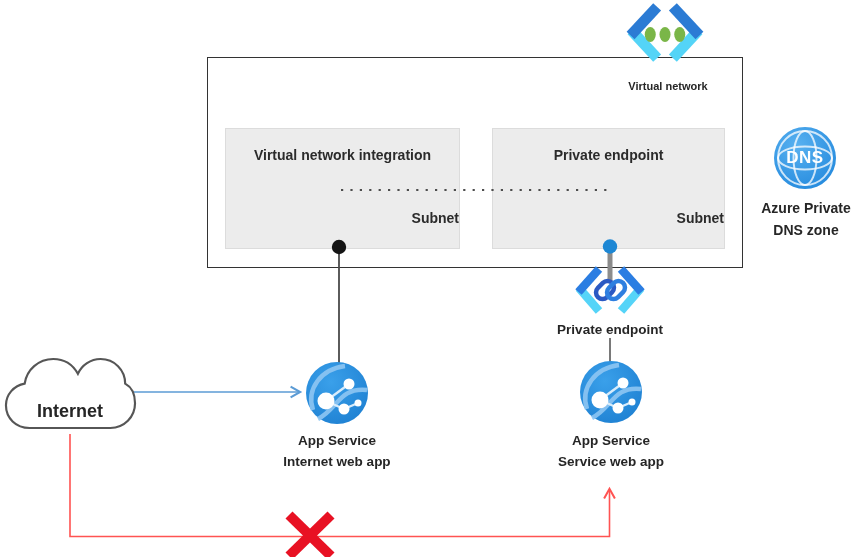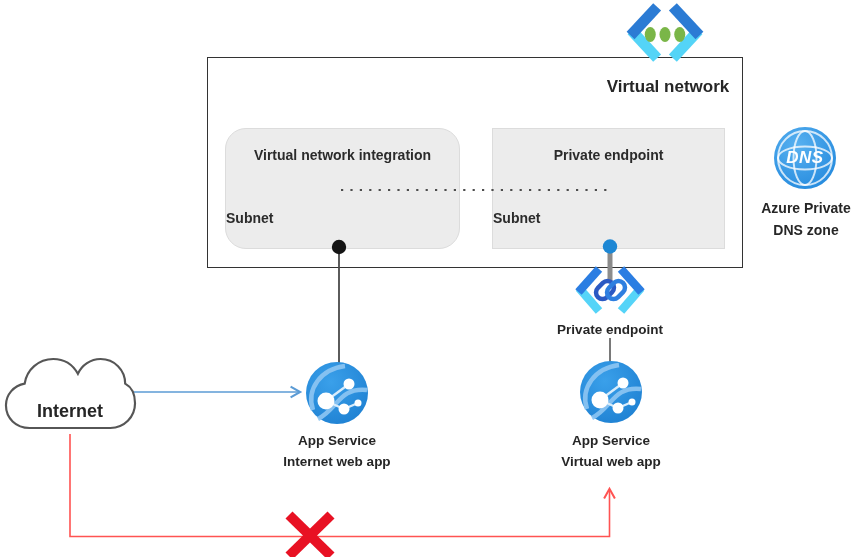--- a/index.html
+++ b/index.html
@@ -4,45 +4,45 @@
 <style>
   html,body{margin:0;padding:0;background:#ffffff;}
   body{font-family:"Liberation Sans",sans-serif;color:#262626;}
   .canvas{position:relative;width:865px;height:557px;overflow:hidden;background:#fff;}
 
   
   .vnet-box{position:absolute;left:207px;top:57px;width:534px;height:209px;
     border:1.6px solid #333;background:#fff;z-index:1;}
   .subnet-box{position:absolute;top:128px;height:119px;background:#ececec;
     border:1px solid #dcdcdc;z-index:1;}
-  .subnet-box.left{left:225px;width:233px;border-radius:21px;}
+  .subnet-box.left{left:225px;width:233px;}
   .subnet-box.right{left:492px;width:231px;}
   .subnet-title{position:absolute;top:18px;left:0;width:100%;text-align:center;
     font-size:14px;font-weight:700;color:#2b2b2b;}
-  .subnet-label{position:absolute;bottom:22px;left:0;width:100%;text-align:left;
+  .subnet-label{position:absolute;bottom:22px;left:0;width:100%;text-align:right;
     font-size:14px;font-weight:700;color:#2b2b2b;}
 
   
   svg.connectors{position:absolute;left:0;top:0;width:865px;height:557px;z-index:2;pointer-events:none;}
 
   
   .icon{position:absolute;z-index:3;}
   .caption{position:absolute;z-index:3;text-align:center;font-weight:700;
     font-size:13.5px;line-height:21px;color:#262626;}
 
   .vnet-icon{left:623px;top:3px;width:84px;height:59px;}
-  .vnet-label{left:588px;top:76px;width:160px;font-size:17px;}
+  .vnet-label{left:588px;top:76px;width:160px;font-size:11px;}
 
   .pe-icon{left:574px;top:265px;width:72px;height:50px;}
   .pe-label{left:540px;top:319px;width:140px;}
 
   .dns-icon{left:773px;top:126px;width:64px;height:64px;}
   .dns-text{position:absolute;left:773px;top:126px;width:64px;height:64px;z-index:4;
     display:flex;align-items:center;justify-content:center;color:#fff;
-    font-size:17px;font-weight:700;letter-spacing:.5px;font-style:italic;}
+    font-size:17px;font-weight:700;letter-spacing:.5px;}
   .dns-label{left:741px;top:197px;width:130px;font-size:14px;line-height:22px;}
 
   .app-frontend{left:305px;top:361px;width:64px;height:64px;}
   .app-backend{left:579px;top:360px;width:64px;height:64px;}
   .caption-frontend{left:257px;top:430px;width:160px;}
   .caption-backend{left:531px;top:430px;width:160px;}
 
   .cloud-icon{left:3px;top:352px;width:134px;height:81px;}
   .internet-label{left:20px;top:401px;width:100px;font-size:18px;}
 </style>
@@ -189,21 +189,21 @@
         <line x1="39" y1="48" x2="53" y2="42"></line>
       </g>
       <circle cx="21" cy="40" r="8.5" fill="#ffffff"></circle>
       <circle cx="44" cy="23" r="5.5" fill="#ffffff"></circle>
       <circle cx="39" cy="48" r="5.5" fill="#ffffff"></circle>
       <circle cx="53" cy="42" r="3.5" fill="#ffffff"></circle>
     </svg>
   </div>
   <div class="caption caption-backend">
     <div>App Service</div>
-    <div>Virtual web app</div>
+    <div>Service web app</div>
   </div>
 
   <div class="icon cloud-icon">
     <svg viewBox="0 0 136 82" width="134" height="81" xmlns="http://www.w3.org/2000/svg">
       <path d="M27,77 C13,77 3,67 3,54 C3,43 11,34 22,32 C24,18 36,7 51,7
                C62,7 71,13 76,22 C80,13 89,7 99,7 C113,7 124,18 124,32
                C131.5,36 134,44 134,52 C134,66 123,77 109,77 Z" fill="#ffffff" stroke="#565656" stroke-width="2.2"></path>
     </svg>
   </div>
   <div class="caption internet-label">Internet</div>

